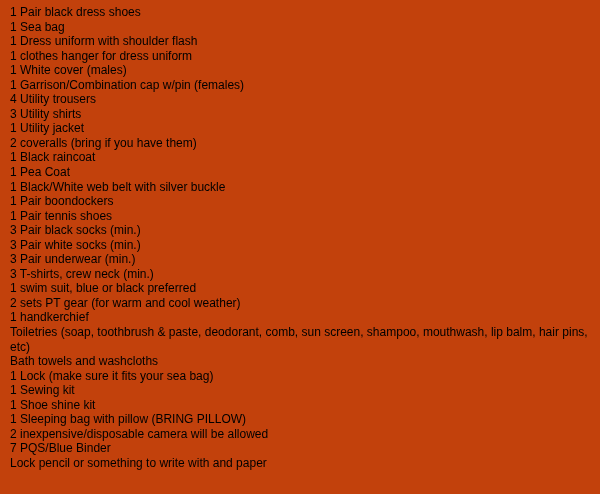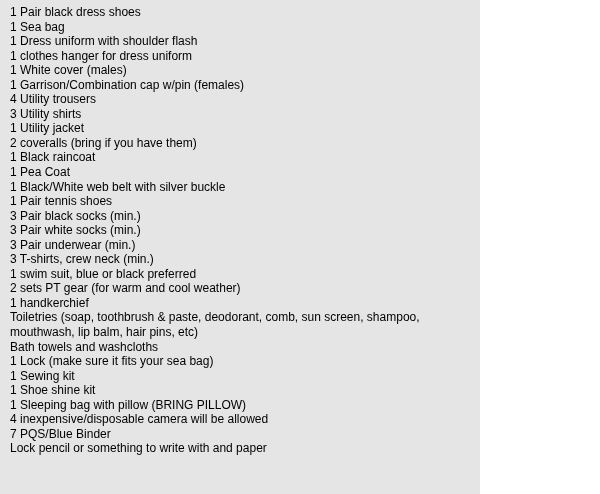--- a/index.html
+++ b/index.html
@@ -1,24 +1,24 @@
 <!DOCTYPE html>
 <html><head>
 <meta charset="utf-8">
 <style>
   html, body {
     margin: 0;
     padding: 0;
     background: #ffffff;
   }
   .page {
-    width: 480px;
+    width: 600px;
     height: 494px;
     box-sizing: border-box;
-    background: #e5e5e5;
+    background: #c2410c;
     padding: 5px 8px 14px 10px;
     overflow: hidden;
   }
   .line {
     font-family: "Liberation Sans", "DejaVu Sans", sans-serif;
     font-size: 12px;
     line-height: 14.55px;
     color: #000000;
     font-weight: 400;
     letter-spacing: 0;
@@ -36,31 +36,32 @@
       <div class="line">1 clothes hanger for dress uniform</div>
       <div class="line">1 White cover (males)</div>
       <div class="line">1 Garrison/Combination cap w/pin (females)</div>
       <div class="line">4 Utility trousers</div>
       <div class="line">3 Utility shirts</div>
       <div class="line">1 Utility jacket</div>
       <div class="line">2 coveralls (bring if you have them)</div>
       <div class="line">1 Black raincoat</div>
       <div class="line">1 Pea Coat</div>
       <div class="line">1 Black/White web belt with silver buckle</div>
+      <div class="line">1 Pair boondockers</div>
       <div class="line">1 Pair tennis shoes</div>
       <div class="line">3 Pair black socks (min.)</div>
       <div class="line">3 Pair white socks (min.)</div>
       <div class="line">3 Pair underwear (min.)</div>
       <div class="line">3 T-shirts, crew neck (min.)</div>
       <div class="line">1 swim suit, blue or black preferred</div>
       <div class="line">2 sets PT gear (for warm and cool weather)</div>
       <div class="line">1 handkerchief</div>
       <div class="line">Toiletries (soap, toothbrush &amp; paste, deodorant, comb, sun screen, shampoo, mouthwash, lip balm, hair pins, etc)</div>
       <div class="line">Bath towels and washcloths</div>
       <div class="line">1 Lock (make sure it fits your sea bag)</div>
       <div class="line">1 Sewing kit</div>
       <div class="line">1 Shoe shine kit</div>
       <div class="line">1 Sleeping bag with pillow (BRING PILLOW)</div>
-      <div class="line">4 inexpensive/disposable camera will be allowed</div>
+      <div class="line">2 inexpensive/disposable camera will be allowed</div>
       <div class="line">7 PQS/Blue Binder</div>
       <div class="line">Lock pencil or something to write with and paper</div>
     </div>
 </div>
 
 </body></html>

